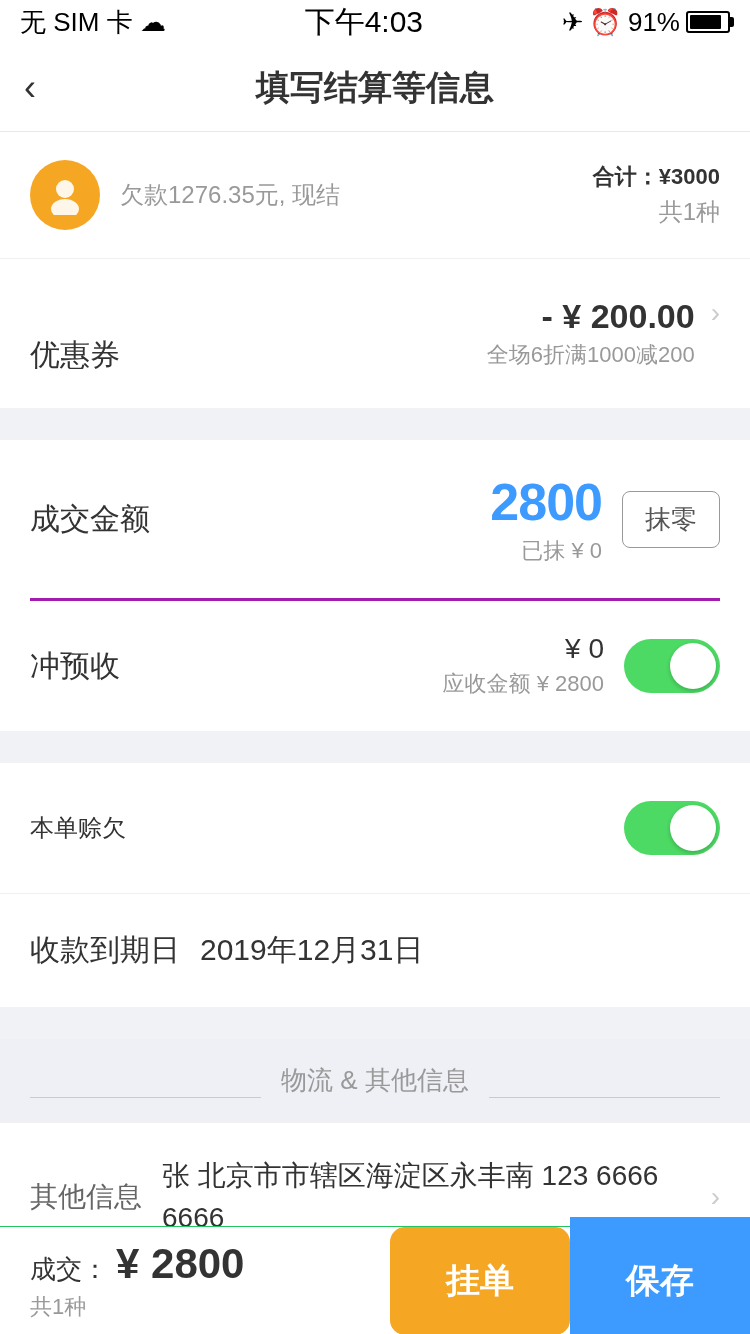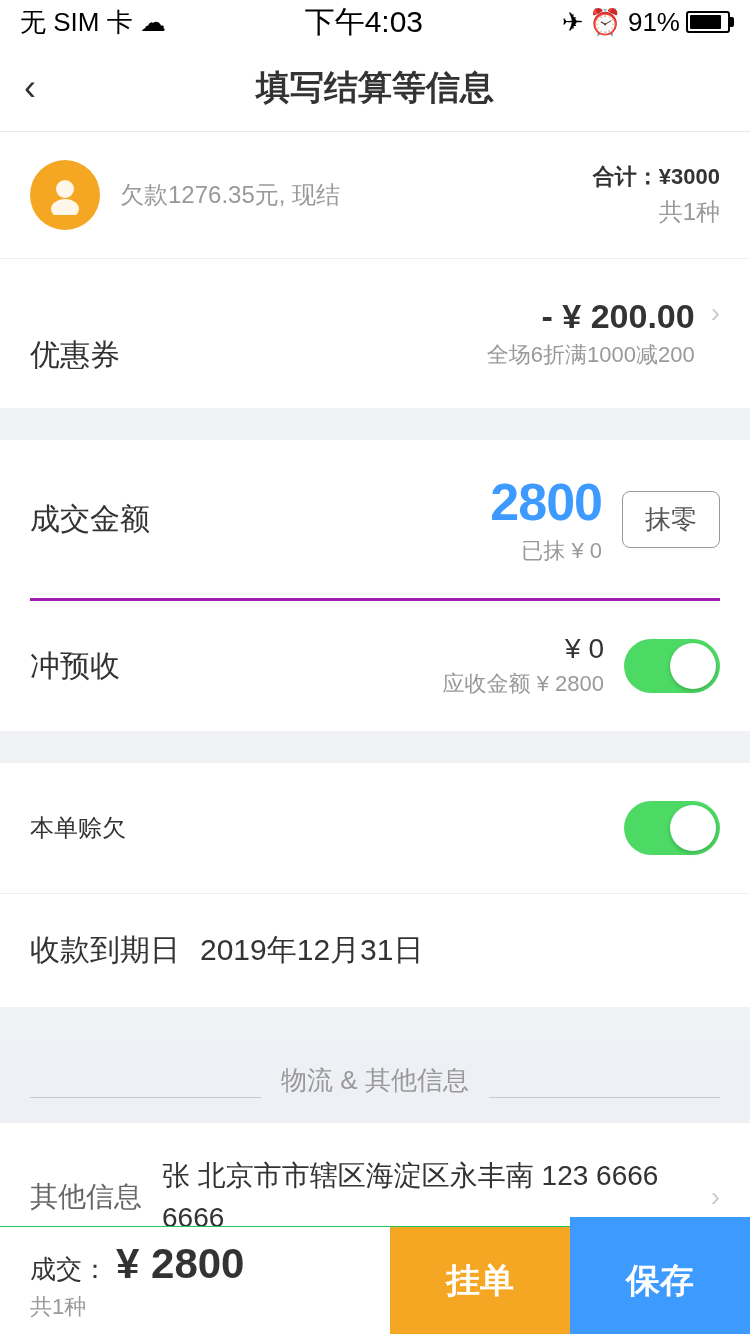--- a/index.html
+++ b/index.html
@@ -271,20 +271,21 @@
       width: 180px;
       height: 108px;
       background: #f5a623;
       display: flex;
       align-items: center;
       justify-content: center;
       font-size: 34px;
       color: #fff;
       font-weight: 600;
       cursor: pointer;
+      border-radius: 15px;
     }
     .bottom-btn-save {
       width: 180px;
       height: 128px;
       background: #3d9aff;
       display: flex;
       align-items: center;
       justify-content: center;
       font-size: 34px;
       color: #fff;

